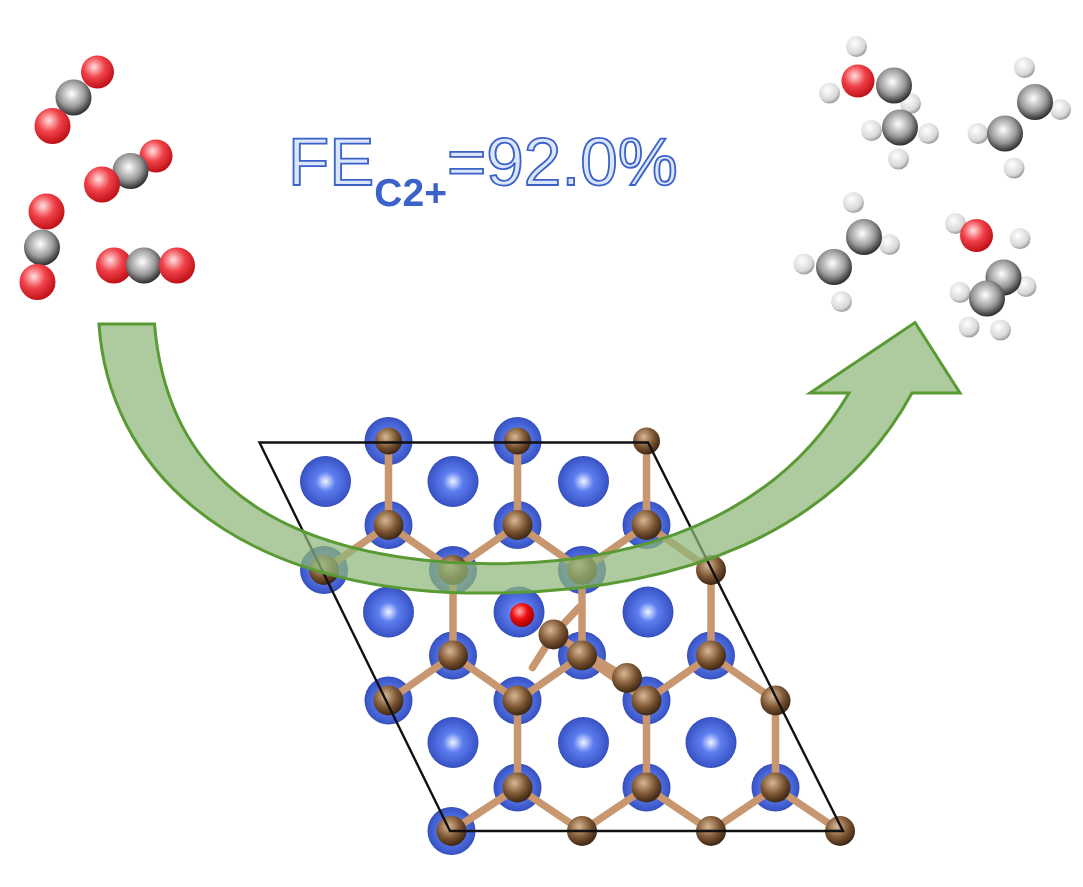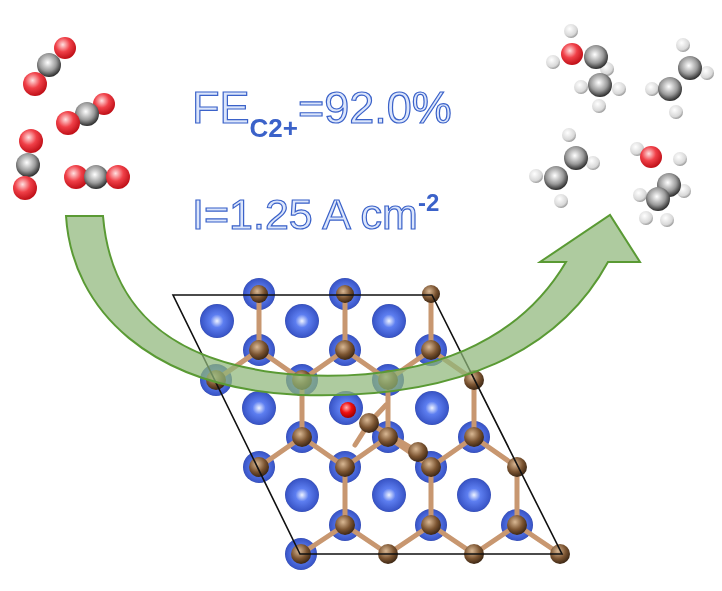--- a/index.html
+++ b/index.html
@@ -238,17 +238,14 @@
                L 608 262
                C 560 350, 460 400, 300 395
                C 150 388, 72 310, 66 216 Z" fill="#8fb77a" fill-opacity="0.72" stroke="#5a9a34" stroke-width="2" stroke-linejoin="miter"></path>
     </g>
   </svg>
 
   <div id="fe-label" class="label">
     <span>FE</span><span class="sub">C2+</span><span>=92.0%</span>
   </div>
 
-  <div id="i-label" class="label">
-    <span>I=1.25 A cm</span><span class="sup">-2</span>
-  </div>
 
 </div>
 
 </body></html>

